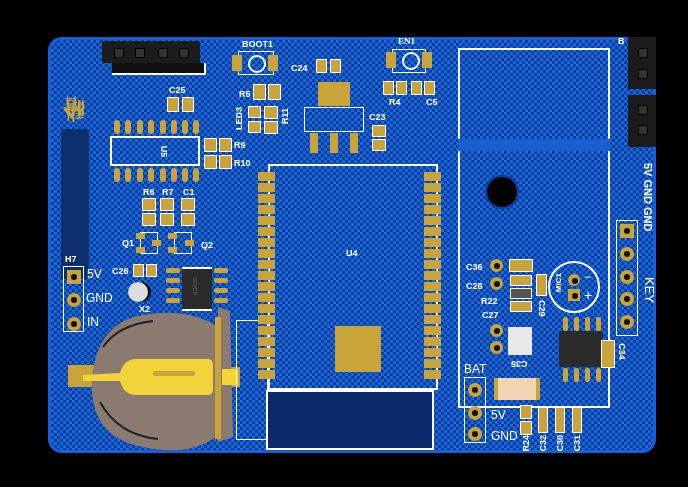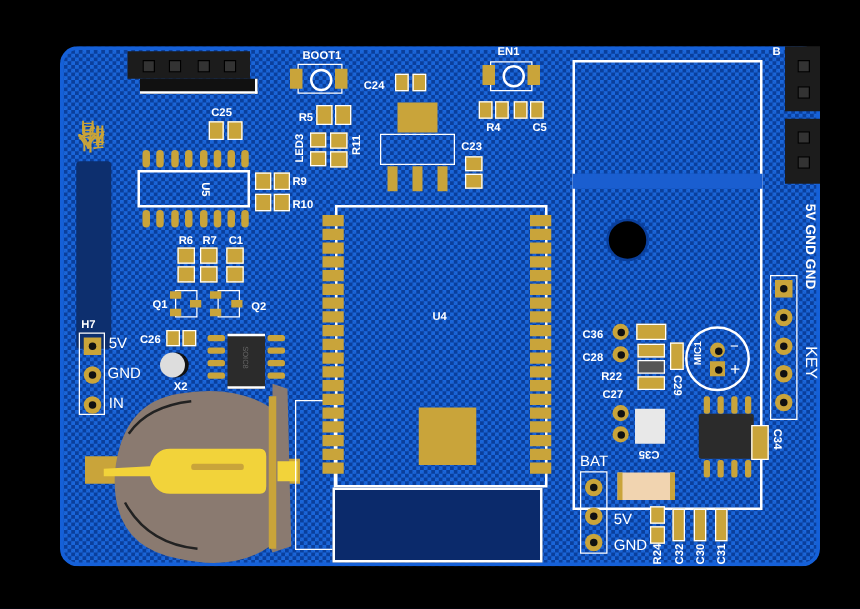--- a/index.html
+++ b/index.html
@@ -46,21 +46,21 @@
   <div class="silk" style="left:194px;top:3px;">BOOT1</div>
   <div class="outline" style="left:190px;top:14px;width:36px;height:24px;border-width:1px;"></div>
   <div class="pad-nb" style="left:184px;top:18px;width:10px;height:16px;"></div>
   <div class="pad-nb" style="left:220px;top:18px;width:10px;height:16px;"></div>
   <div class="abs" style="left:200px;top:18px;width:14px;height:14px;border:2px solid #fff;border-radius:50%;"></div>
 
   <div class="silk" style="left:243px;top:27px;">C24</div>
   <div class="pad" style="left:268px;top:22px;width:11px;height:14px;"></div>
   <div class="pad" style="left:282px;top:22px;width:11px;height:14px;"></div>
 
-  <div class="silk" style="left:350px;top:0px;">EN1</div>
+  <div class="silk" style="left:350px;top:0px;font-family:Liberation Serif, serif;">EN1</div>
   <div class="outline" style="left:344px;top:12px;width:34px;height:24px;border-width:1px;"></div>
   <div class="pad-nb" style="left:338px;top:15px;width:10px;height:16px;"></div>
   <div class="pad-nb" style="left:374px;top:15px;width:10px;height:16px;"></div>
   <div class="abs" style="left:354px;top:15px;width:14px;height:14px;border:2px solid #fff;border-radius:50%;"></div>
 
   <div class="pad" style="left:335px;top:44px;width:11px;height:14px;"></div>
   <div class="pad" style="left:348px;top:44px;width:11px;height:14px;"></div>
   <div class="pad" style="left:363px;top:44px;width:11px;height:14px;"></div>
   <div class="pad" style="left:376px;top:44px;width:11px;height:14px;"></div>
   <div class="silk" style="left:341px;top:61px;">R4</div>

